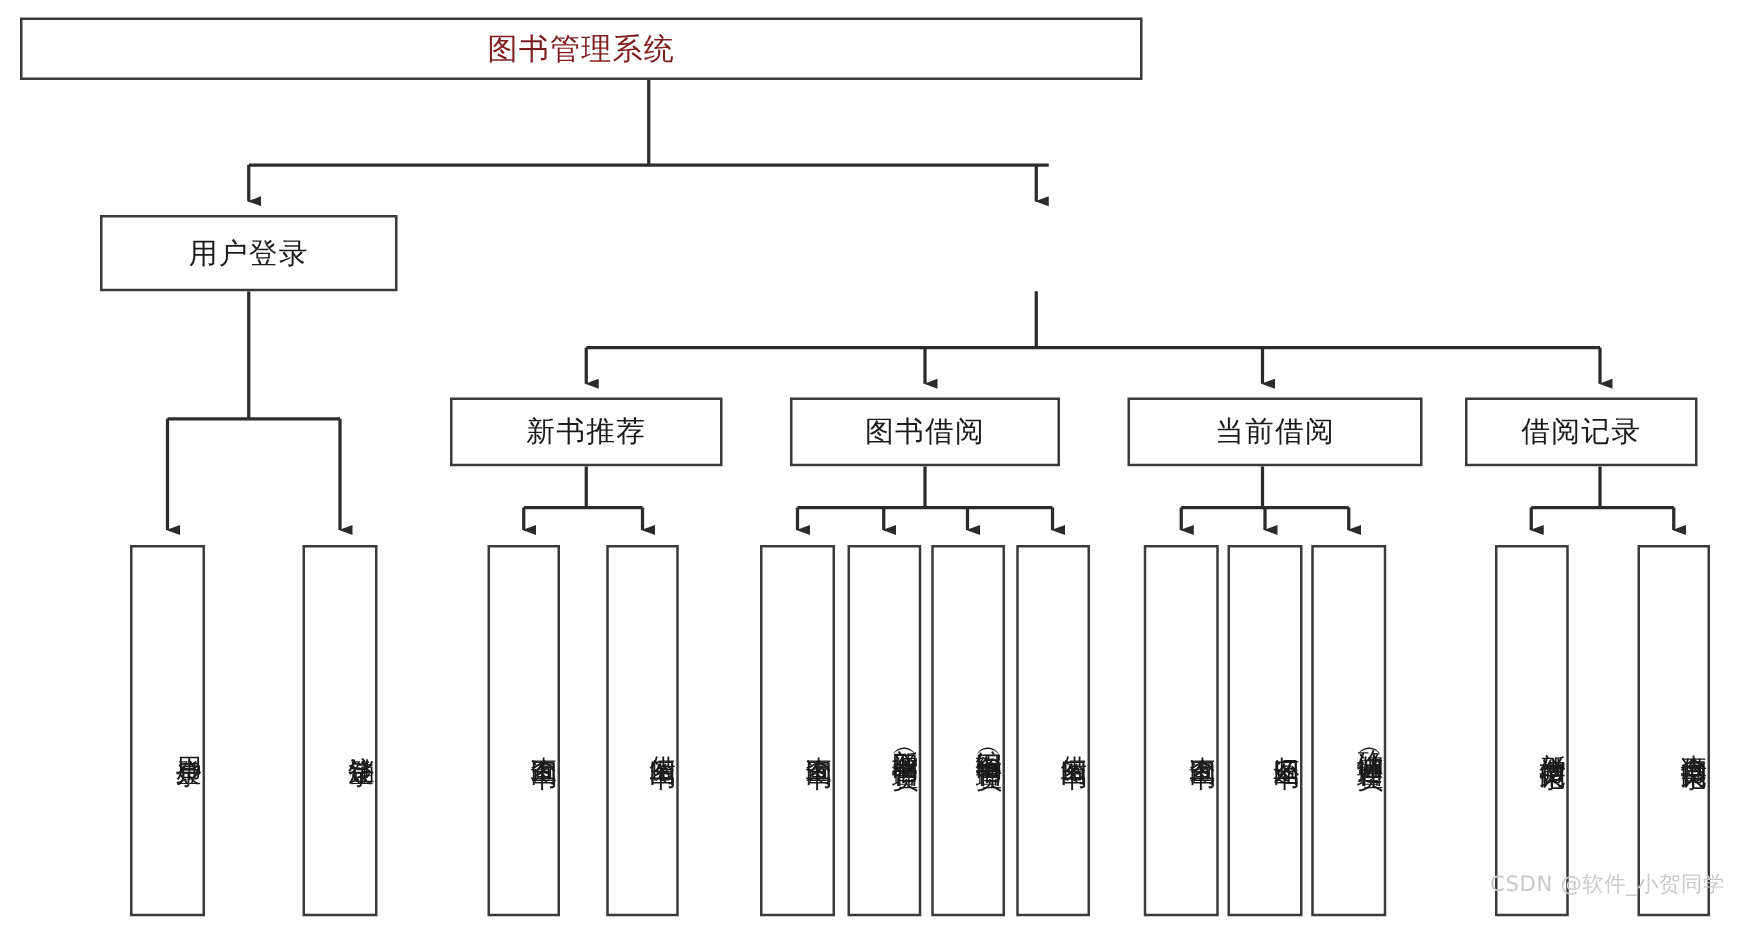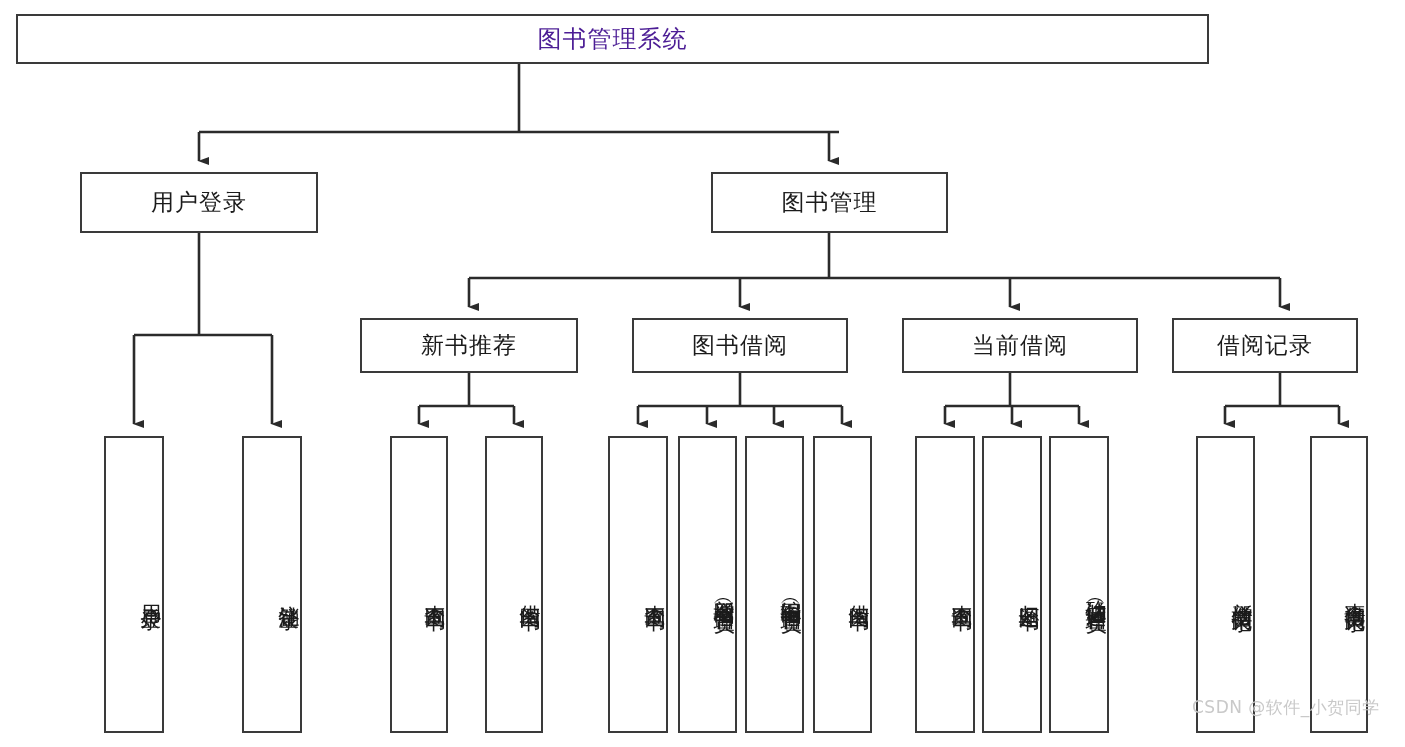--- a/index.html
+++ b/index.html
@@ -114,24 +114,23 @@
       <path d="M1012,406 L1012,424" marker-end="url(#arrow)"></path>
       <path d="M1079,406 L1079,424" marker-end="url(#arrow)"></path>
 
       <path d="M1280,373 L1280,406"></path>
       <path d="M1225,406 L1339,406"></path>
       <path d="M1225,406 L1225,424" marker-end="url(#arrow)"></path>
       <path d="M1339,406 L1339,424" marker-end="url(#arrow)"></path>
     </g>
   </svg>
 
-  <div class="node root horiz" style="left: 16px; top: 14px; width: 1193px; height: 50px; border-color: rgb(58, 58, 58); color: #4c1d95;">图书管理系统</div>
+  <div class="node root horiz" style="left: 16px; top: 14px; width: 898px; height: 50px; border-color: rgb(58, 58, 58); color: #7f1d1d;">图书管理系统</div>
 
   <div class="node horiz" style="left: 80px; top: 172px; width: 238px; height: 61px; border-color: rgb(58, 58, 58); color: rgb(27, 27, 27);">用户登录</div>
-  <div class="node horiz" style="left: 711px; top: 172px; width: 237px; height: 61px; border-color: rgb(58, 58, 58); color: rgb(27, 27, 27);">图书管理</div>
 
   <div class="node horiz" style="left: 632px; top: 318px; width: 216px; height: 55px; border-color: rgb(58, 58, 58); color: rgb(27, 27, 27);">图书借阅</div>
   <div class="node horiz" style="left: 360px; top: 318px; width: 218px; height: 55px; border-color: rgb(58, 58, 58); color: rgb(27, 27, 27);">新书推荐</div>
   <div class="node horiz" style="left: 902px; top: 318px; width: 236px; height: 55px; border-color: rgb(58, 58, 58); color: rgb(27, 27, 27);">当前借阅</div>
   <div class="node horiz" style="left: 1172px; top: 318px; width: 186px; height: 55px; border-color: rgb(58, 58, 58); color: rgb(27, 27, 27);">借阅记录</div>
 
   <div class="node vert" style="left: 104px; top: 436px; width: 60px; height: 297px; border-color: rgb(58, 58, 58); color: rgb(27, 27, 27);">
     <span class="vlabel">用户登录</span>
   </div>
   <div class="node vert" style="left: 242px; top: 436px; width: 60px; height: 297px; border-color: rgb(58, 58, 58); color: rgb(27, 27, 27);">

